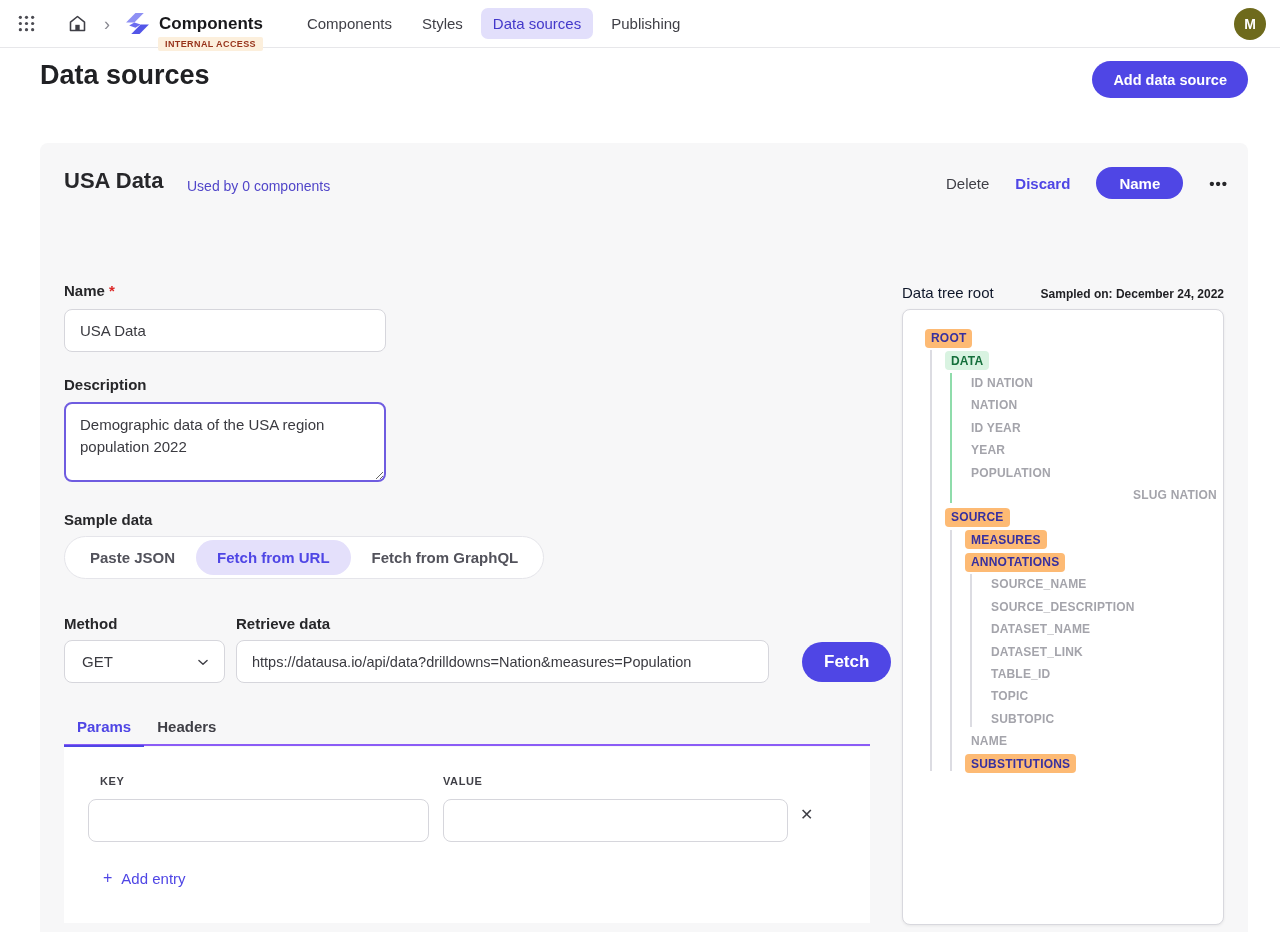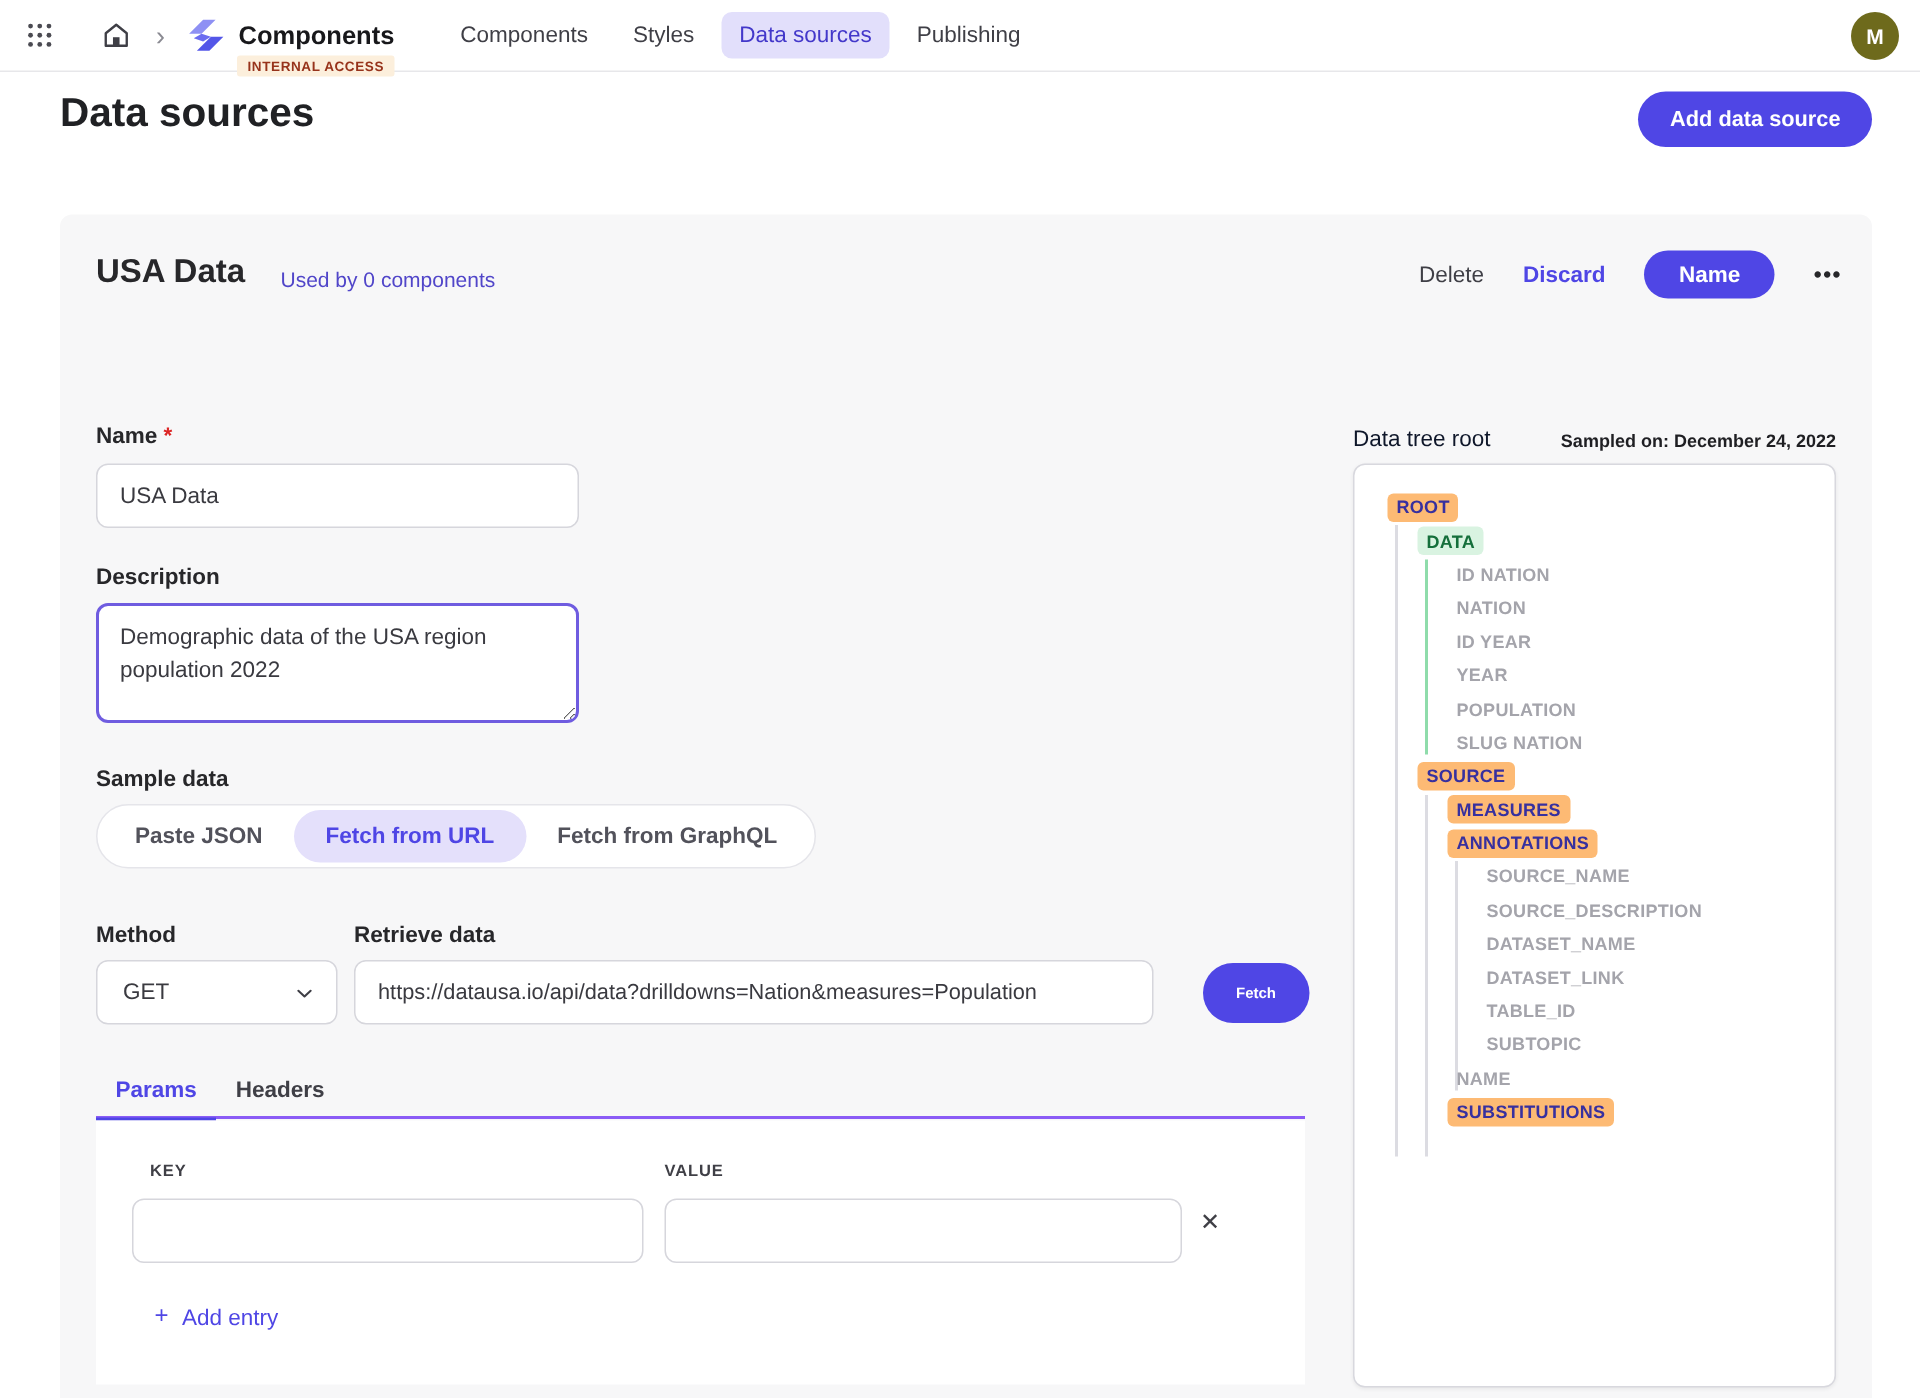--- a/index.html
+++ b/index.html
@@ -58,21 +58,21 @@
   .seg-item { border:none; background:none; font-family:inherit; font-size:15px; font-weight:600;
               color:#52525b; padding:9px 21px; border-radius:18px; cursor:pointer; white-space:nowrap; }
   .seg-item.active { background:#e4e0fb; color:#4f46e5; }
 
   .method-select { position:absolute; left:24px; top:497px; width:161px; height:43px;
                    border:1px solid #d6d6dc; border-radius:8px; background:#fff; display:flex;
                    align-items:center; justify-content:space-between; padding:0 14px 0 17px;
                    font-size:15px; color:#3a3a40; cursor:pointer; }
   .url-input { position:absolute; left:196px; top:497px; width:533px; height:43px; font-size:14.5px; }
   .fetch-btn { position:absolute; left:762px; top:499px; height:40px; padding:0 22px; border:none;
-               border-radius:20px; background:#4f46e5; color:#fff; font-family:inherit; font-size:10px;
+               border-radius:20px; background:#4f46e5; color:#fff; font-family:inherit; font-size:17px;
                font-weight:600; cursor:pointer; }
 
   .pane-tabs { position:absolute; left:24px; top:563px; width:806px; height:40px;
                border-bottom:2px solid #8b5cf6; display:flex; }
   .pane-tab { border:none; background:none; font-family:inherit; font-size:15px; font-weight:600;
               color:#3f3f46; padding:0 13px; cursor:pointer; height:40px; position:relative; }
   .pane-tab.active { color:#4f46e5; }
   .pane-tab.active::after { content:""; position:absolute; left:0; right:0; bottom:-1px; height:2.5px; background:#4f46e5; }
 
   .entries-panel { position:absolute; left:24px; top:604px; width:806px; height:176px; background:#fff; }
@@ -224,21 +224,21 @@
           </div>
           <div class="tree-row" style="padding-left: 62px;">
             <span class="tree-label leaf">ID YEAR</span>
           </div>
           <div class="tree-row" style="padding-left: 62px;">
             <span class="tree-label leaf">YEAR</span>
           </div>
           <div class="tree-row" style="padding-left: 62px;">
             <span class="tree-label leaf">POPULATION</span>
           </div>
-          <div class="tree-row" style="padding-left: 62px;">
+          <div class="tree-row" style="padding-left: 62px; justify-content: flex-end;">
             <span class="tree-label leaf">SLUG NATION</span>
           </div>
           <div class="tree-row" style="padding-left: 42px;">
             <span class="tree-label purple">SOURCE</span>
           </div>
           <div class="tree-row" style="padding-left: 62px;">
             <span class="tree-label purple">MEASURES</span>
           </div>
           <div class="tree-row" style="padding-left: 62px;">
             <span class="tree-label purple">ANNOTATIONS</span>
@@ -250,20 +250,23 @@
             <span class="tree-label leaf">SOURCE_DESCRIPTION</span>
           </div>
           <div class="tree-row" style="padding-left: 82px;">
             <span class="tree-label leaf">DATASET_NAME</span>
           </div>
           <div class="tree-row" style="padding-left: 82px;">
             <span class="tree-label leaf">DATASET_LINK</span>
           </div>
           <div class="tree-row" style="padding-left: 82px;">
             <span class="tree-label leaf">TABLE_ID</span>
+          </div>
+          <div class="tree-row" style="padding-left: 82px;">
+            <span class="tree-label leaf">TOPIC</span>
           </div>
           <div class="tree-row" style="padding-left: 82px;">
             <span class="tree-label leaf">SUBTOPIC</span>
           </div>
           <div class="tree-row" style="padding-left: 62px;">
             <span class="tree-label leaf">NAME</span>
           </div>
           <div class="tree-row" style="padding-left: 62px;">
             <span class="tree-label purple">SUBSTITUTIONS</span>
           </div>

